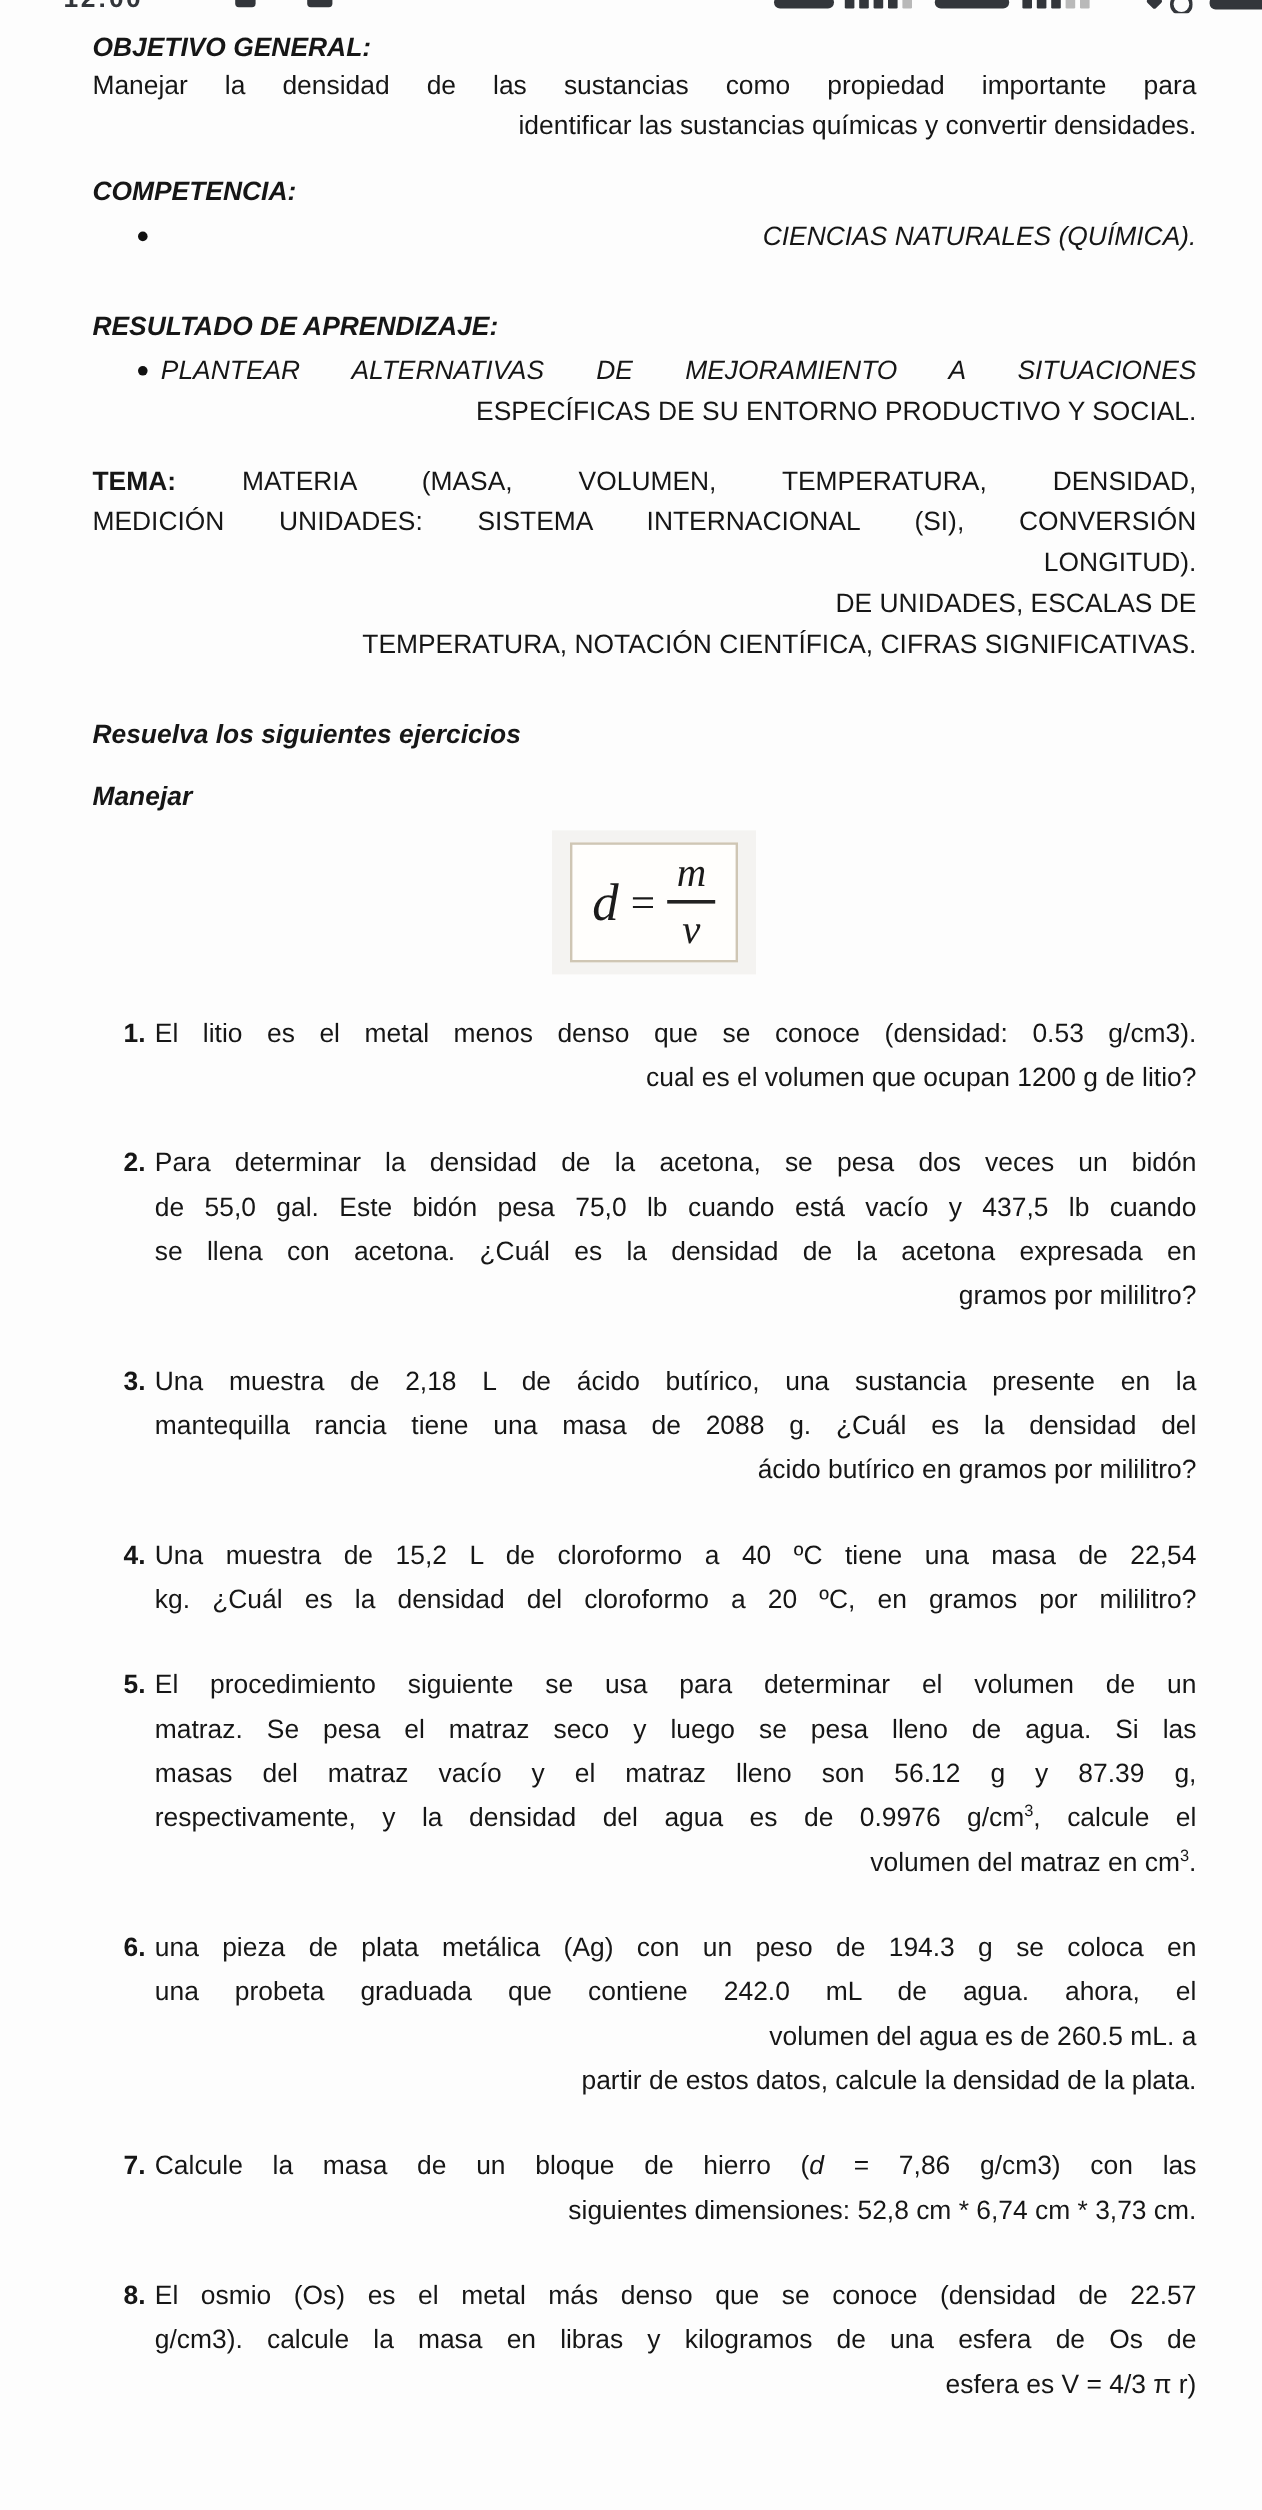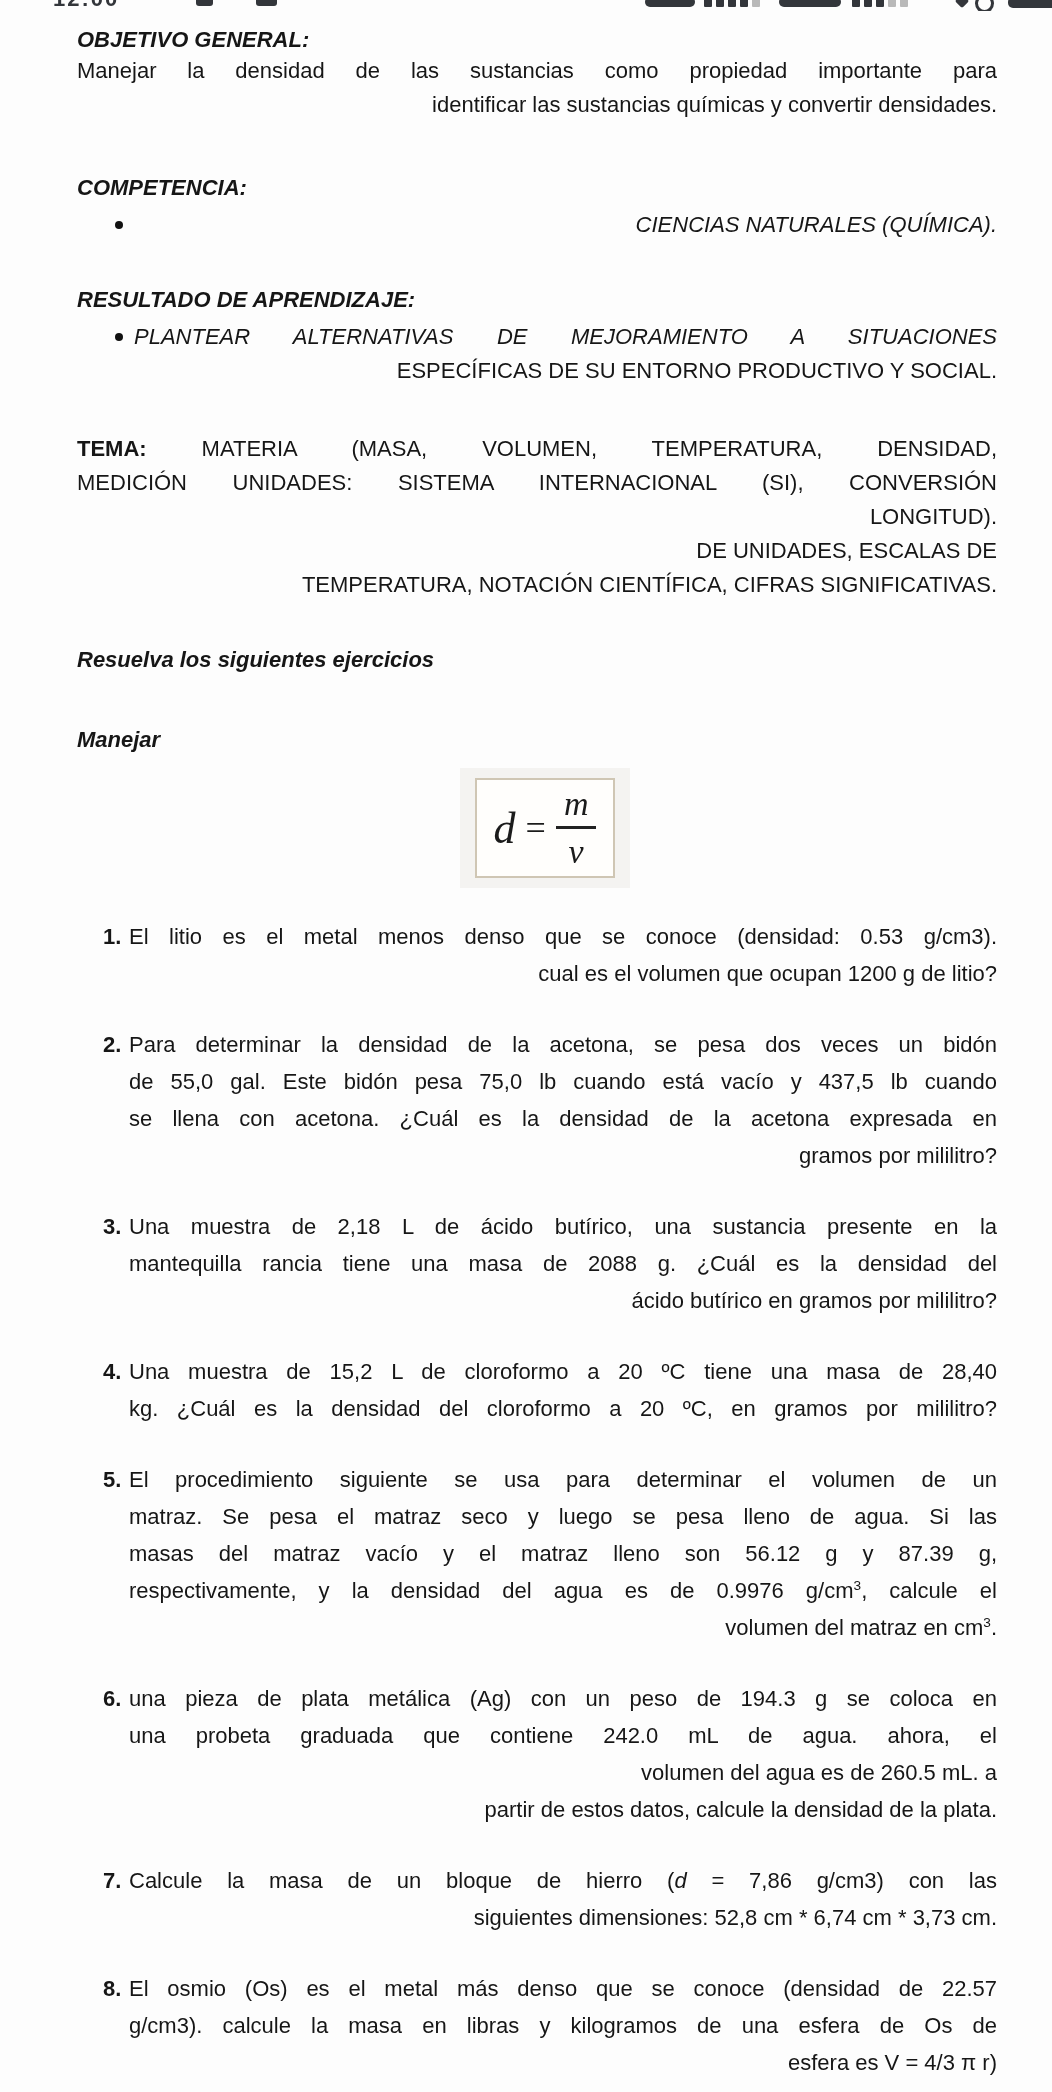--- a/index.html
+++ b/index.html
@@ -26,21 +26,21 @@
     border:3px solid #33363b;border-radius:50%;border-top-color:transparent;
   }
   
   .doc{padding:26px 55px 0 77px;}
   .h{font-weight:700;font-size:22px;line-height:28px;font-style:italic;}
   .ln{font-size:22px;line-height:34px;text-align:right;}
   .j{text-align:justify;text-align-last:justify;}
   .b{font-weight:700;}
   .var{font-style:italic;}
   sup{font-size:0.62em;vertical-align:super;line-height:0;}
-  .mt-sec{margin-top:52px;}
+  .mt-sec{margin-top:24px;}
   .mt-sec2{margin-top:44px;}
   .bullet{position:relative;padding-left:74px;margin-top:6px;}
   .bullet .dot{
     position:absolute;left:38px;top:13px;width:8px;height:8px;
     border-radius:50%;background:#111;
   }
   .bullet .first{text-indent:-17px;font-style:italic;}
   
   .formula-wrap{display:flex;justify-content:center;margin:14px 0 0 16px;}
   .formula-outer{background:#f4f3f1;padding:10px 15px;}
@@ -98,21 +98,21 @@
     <div class="ln first">CIENCIAS NATURALES (QUÍMICA).</div>
   </div>
 
   <div class="h mt-sec2">RESULTADO DE APRENDIZAJE:</div>
   <div class="bullet">
     <span class="dot"></span>
     <div class="ln first j">PLANTEAR ALTERNATIVAS DE MEJORAMIENTO A SITUACIONES</div>
     <div class="ln">ESPECÍFICAS DE SU ENTORNO PRODUCTIVO Y SOCIAL.</div>
   </div>
 
-  <div class="mt-sec2" style="margin-top:44px;">
+  <div class="mt-sec2" style="margin-top:24px;">
     <div class="ln j"><span class="b">TEMA:</span><span> MATERIA (MASA, VOLUMEN, TEMPERATURA, DENSIDAD,</span></div>
     <div class="ln j">MEDICIÓN UNIDADES: SISTEMA INTERNACIONAL (SI), CONVERSIÓN</div>
     <div class="ln">LONGITUD).</div>
     <div class="ln">DE UNIDADES, ESCALAS DE</div>
     <div class="ln">TEMPERATURA, NOTACIÓN CIENTÍFICA, CIFRAS SIGNIFICATIVAS.</div>
   </div>
 
   <div class="h mt-sec2">Resuelva los siguientes ejercicios</div>
 
   <div class="h mt-sec">Manejar</div>
@@ -149,21 +149,21 @@
 
     <div class="ex">
       <span class="num">3.</span>
       <div class="ln j">Una muestra de 2,18 L de ácido butírico, una sustancia presente en la</div>
       <div class="ln j">mantequilla rancia tiene una masa de 2088 g. ¿Cuál es la densidad del</div>
       <div class="ln">ácido butírico en gramos por mililitro?</div>
     </div>
 
     <div class="ex">
       <span class="num">4.</span>
-      <div class="ln j">Una muestra de 15,2 L de cloroformo a 20 ºC tiene una masa de 28,40</div>
+      <div class="ln j">Una muestra de 15,2 L de cloroformo a 40 ºC tiene una masa de 22,54</div>
       <div class="ln j">kg. ¿Cuál es la densidad del cloroformo a 20 ºC, en gramos por mililitro?</div>
     </div>
 
     <div class="ex">
       <span class="num">5.</span>
       <div class="ln j">El procedimiento siguiente se usa para determinar el volumen de un</div>
       <div class="ln j">matraz. Se pesa el matraz seco y luego se pesa lleno de agua. Si las</div>
       <div class="ln j">masas del matraz vacío y el matraz lleno son 56.12 g y 87.39 g,</div>
       <div class="ln j"><span>respectivamente, y la densidad del agua es de 0.9976 g/cm</span><sup>3</sup><span>, calcule el</span></div>
       <div class="ln"><span>volumen del matraz en cm</span><sup>3</sup><span>.</span></div>

